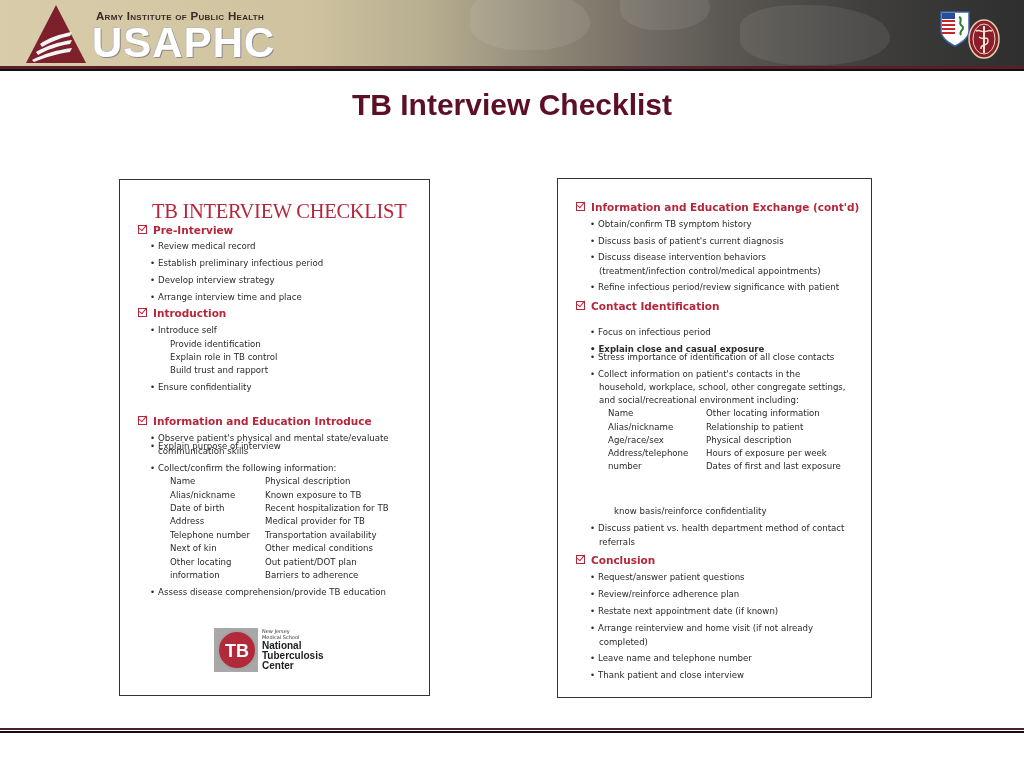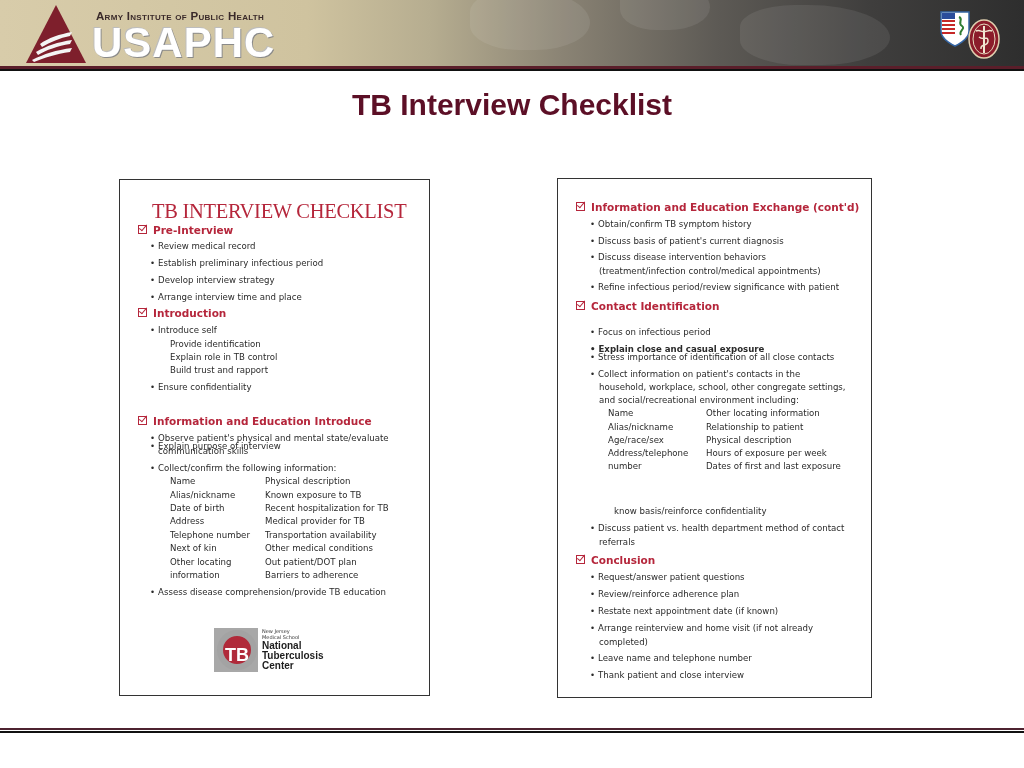--- a/index.html
+++ b/index.html
@@ -70,21 +70,21 @@
     position:absolute; font-size:8.6px; color:#2a2a2a; white-space:nowrap; line-height:13px;
   }
   .item.bullet::before { content:"\2022"; margin-right:3px; }
   .sub { position:absolute; font-size:8.6px; color:#2a2a2a; white-space:nowrap; }
 
   
   .ntbc-logo { position:absolute; left:94px; top:448px; width:120px; height:56px; }
   .ntbc-box { position:absolute; left:0; top:0; width:44px; height:44px; background:#a8a8a8; }
   .ntbc-circle {
     position:absolute; left:3px; top:2px; width:40px; height:40px; border-radius:50%;
-    background:#b02a3a; border:6px solid #a3a3a3; color:#fff; font-weight:bold;
+    background:#b02a3a; border:2px solid #a3a3a3; color:#fff; font-weight:bold;
     font-family:"Liberation Sans", sans-serif; font-size:18px; text-align:center; line-height:38px;
   }
   .ntbc-small { position:absolute; left:48px; font-size:5px; color:#333; white-space:nowrap; }
   .ntbc-big { position:absolute; left:48px; font-size:10px; font-weight:bold; color:#1d1d1d; line-height:10px; font-family:"Liberation Sans", sans-serif; }
 
   
   .footer-rule-1 { position:absolute; left:0; top:728px; width:1024px; height:2px; background:#4e2330; }
   .footer-rule-2 { position:absolute; left:0; top:731px; width:1024px; height:2px; background:#111; }
 </style>
 </head>

